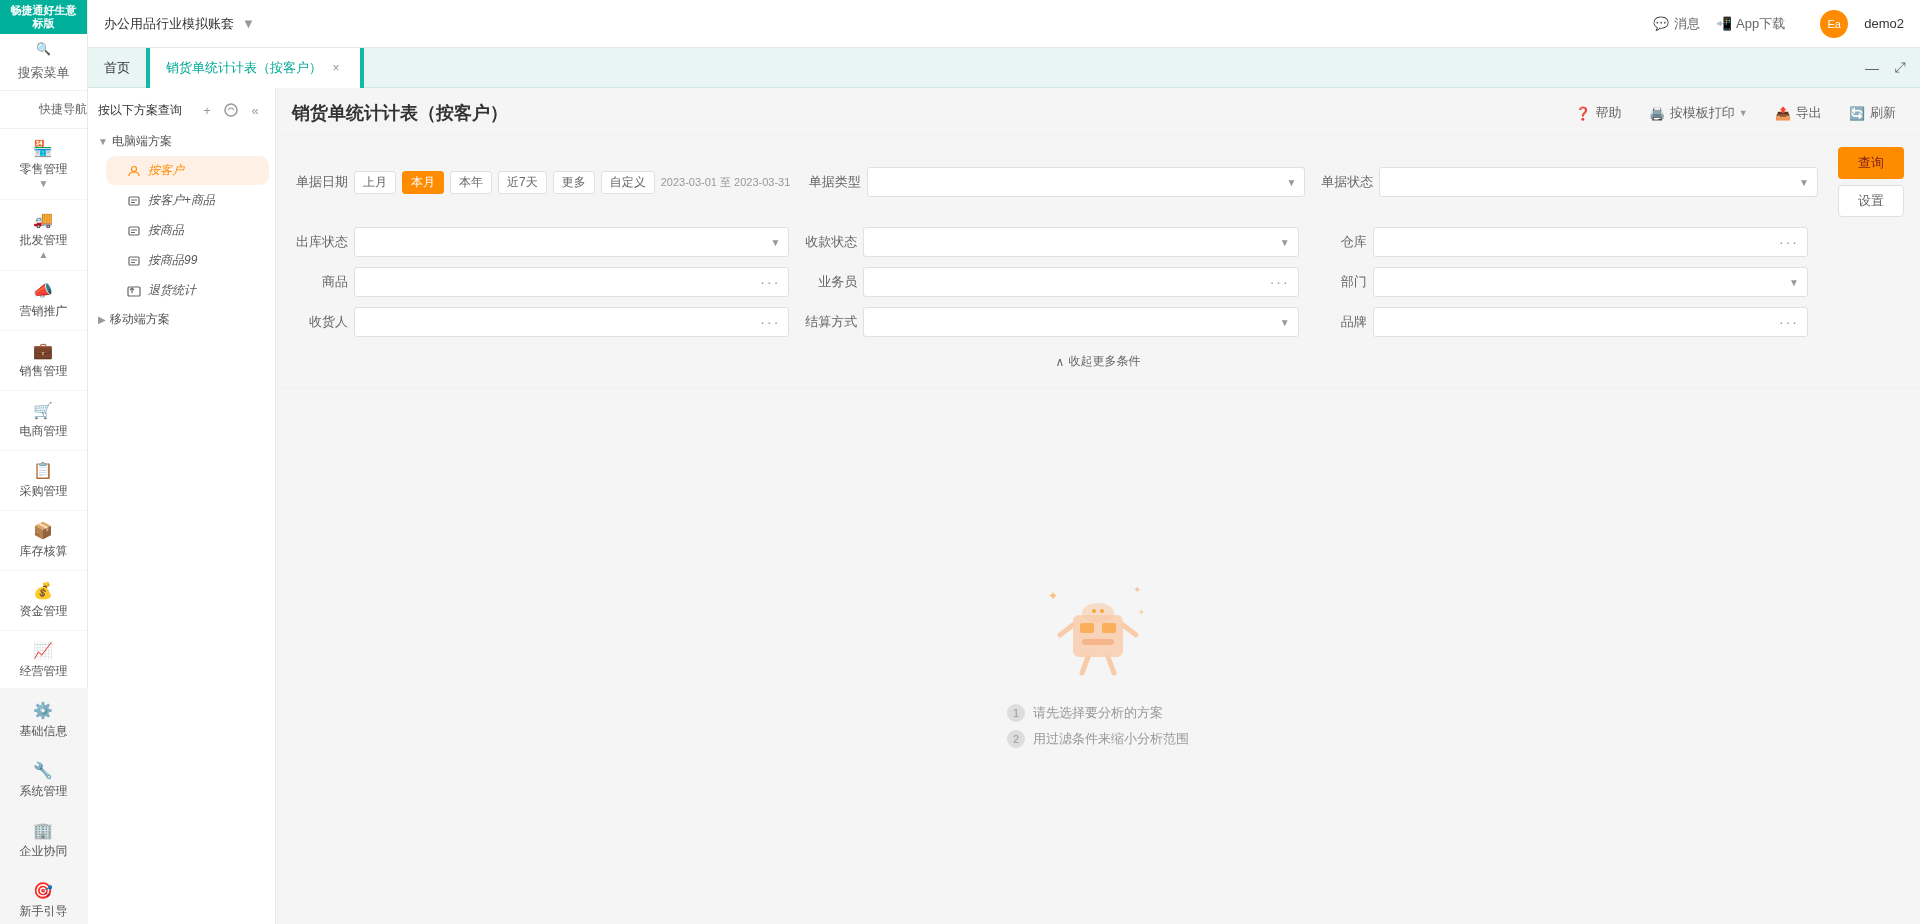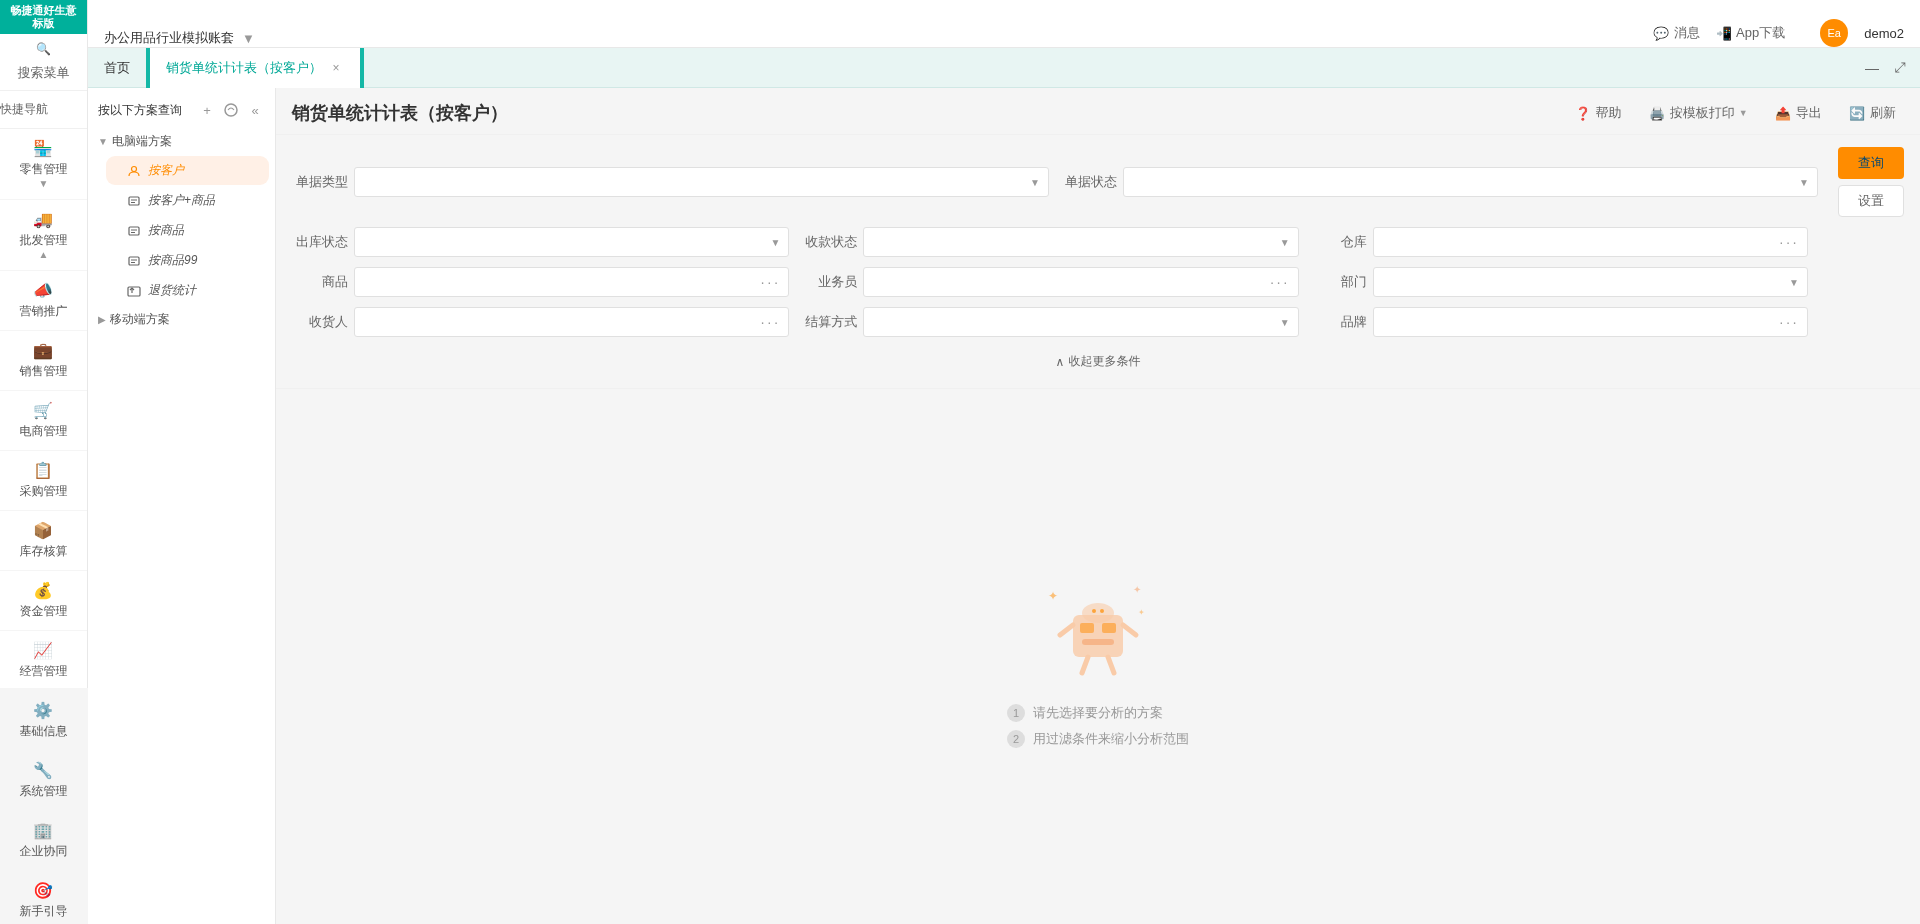--- a/index.html
+++ b/index.html
@@ -35,21 +35,21 @@
       padding: 8px 6px;
       border-bottom: 1px solid #f0f0f0;
       text-align: center;
       color: #666;
       font-size: 12px;
       cursor: pointer;
     }
     .sidebar-nav {
       padding: 6px 0;
       border-bottom: 1px solid #f0f0f0;
-      text-align: left;
+      text-align: right;
       font-family: Liberation Serif, serif;
     }
     .sidebar-nav-text {
       color: #666;
       font-size: 12px;
       padding: 4px 0;
       cursor: pointer;
     }
     .sidebar-item {
       display: flex;
@@ -72,21 +72,21 @@
       height: 924px;
       overflow: hidden;
     }
 
     
     .topbar {
       height: 48px;
       background: #fff;
       border-bottom: 1px solid #e8e8e8;
       display: flex;
-      align-items: flex-end;
+      align-items: center;
       justify-content: space-between;
       padding: 0 16px;
     }
     .topbar-left {
       display: flex;
       align-items: center;
       gap: 8px;
     }
     .topbar-title {
       font-size: 13px;
@@ -364,21 +364,21 @@
       padding: 6px 0;
       color: #666;
       font-size: 12px;
       cursor: pointer;
       text-align: center;
     }
 
     
     .query-btn {
       background: #ff8c00;
-      color: #0c4a6e;
+      color: #7f1d1d;
       border: none;
       border-radius: 4px;
       padding: 6px 20px;
       font-size: 13px;
       cursor: pointer;
       height: 32px;
     }
     .settings-btn {
       background: #fff;
       color: #666;
@@ -658,20 +658,32 @@
             <span>🔄</span>
             <span>刷新</span>
           </div>
         </div>
       </div>
 
       <div class="filter-area">
 
         <div class="filter-row">
           <div class="filter-item">
+            <span class="filter-label">单据日期</span>
+            <div class="filter-date-group">
+              <button class="date-btn">上月</button>
+              <button class="date-btn active">本月</button>
+              <button class="date-btn">本年</button>
+              <button class="date-btn">近7天</button>
+              <button class="date-btn">更多</button>
+              <button class="date-btn">自定义</button>
+              <span class="date-range-text">2023-03-01 至 2023-03-31</span>
+            </div>
+          </div>
+          <div class="filter-item">
             <span class="filter-label">单据类型</span>
             <div class="filter-control">
               <span class="arrow">▼</span>
             </div>
           </div>
           <div class="filter-item">
             <span class="filter-label">单据状态</span>
             <div class="filter-control">
               <span class="arrow">▼</span>
             </div>

